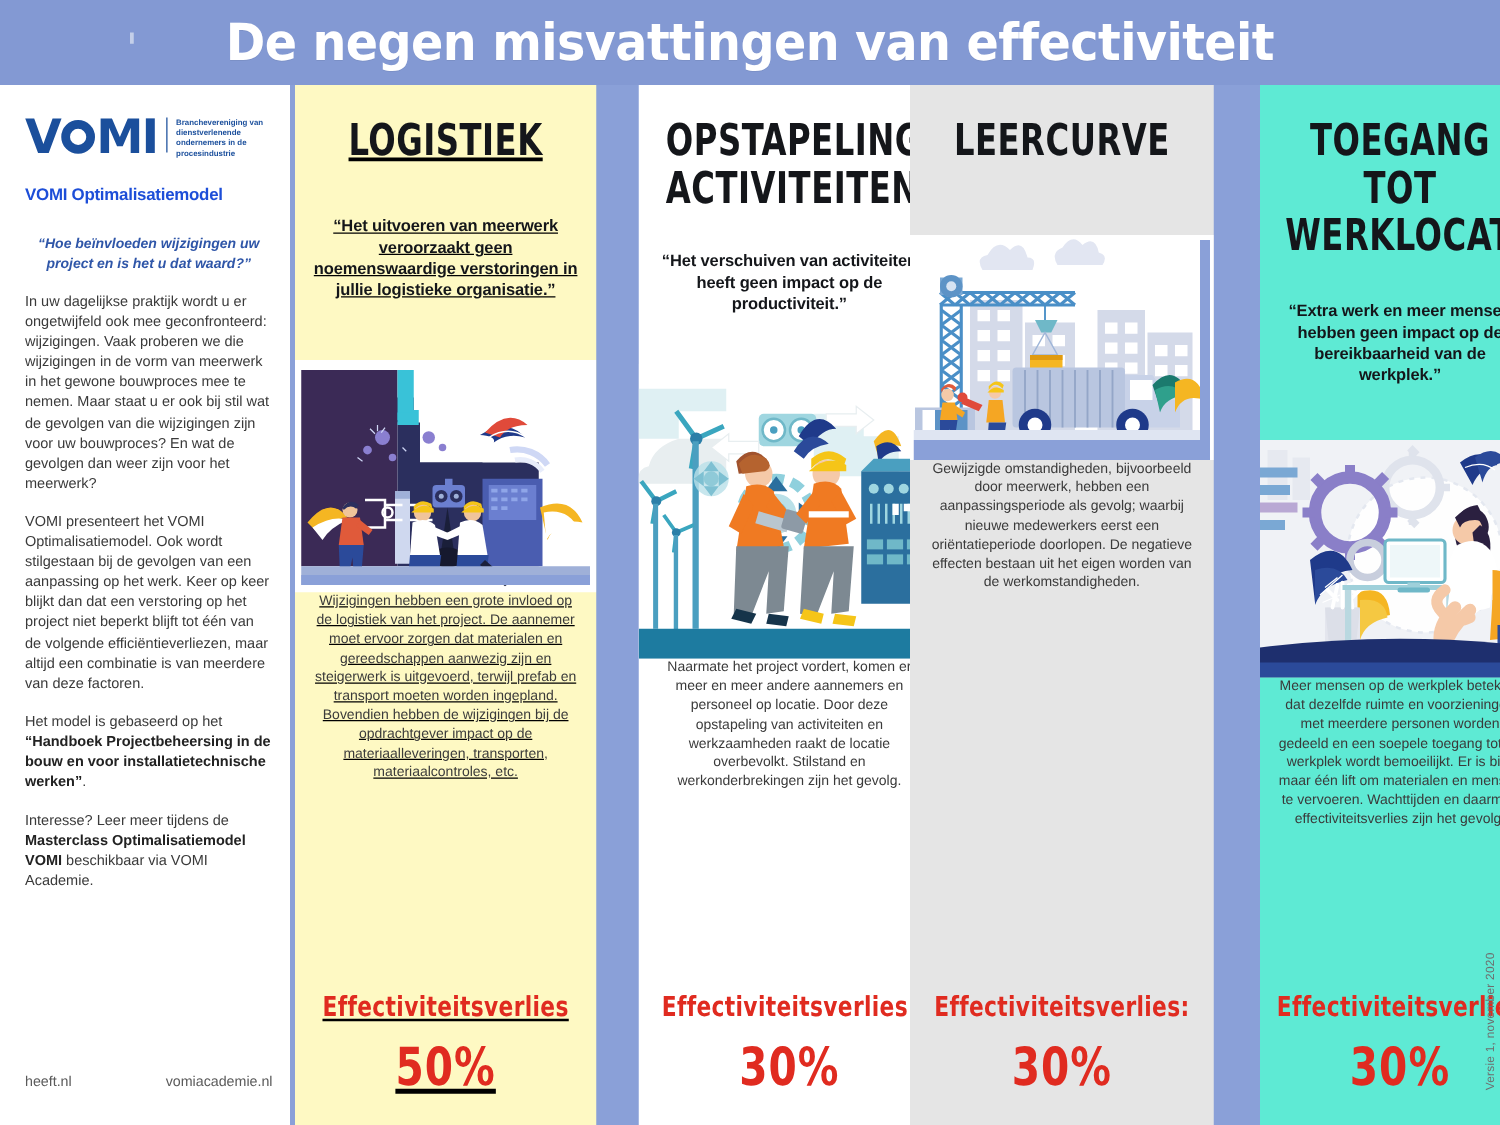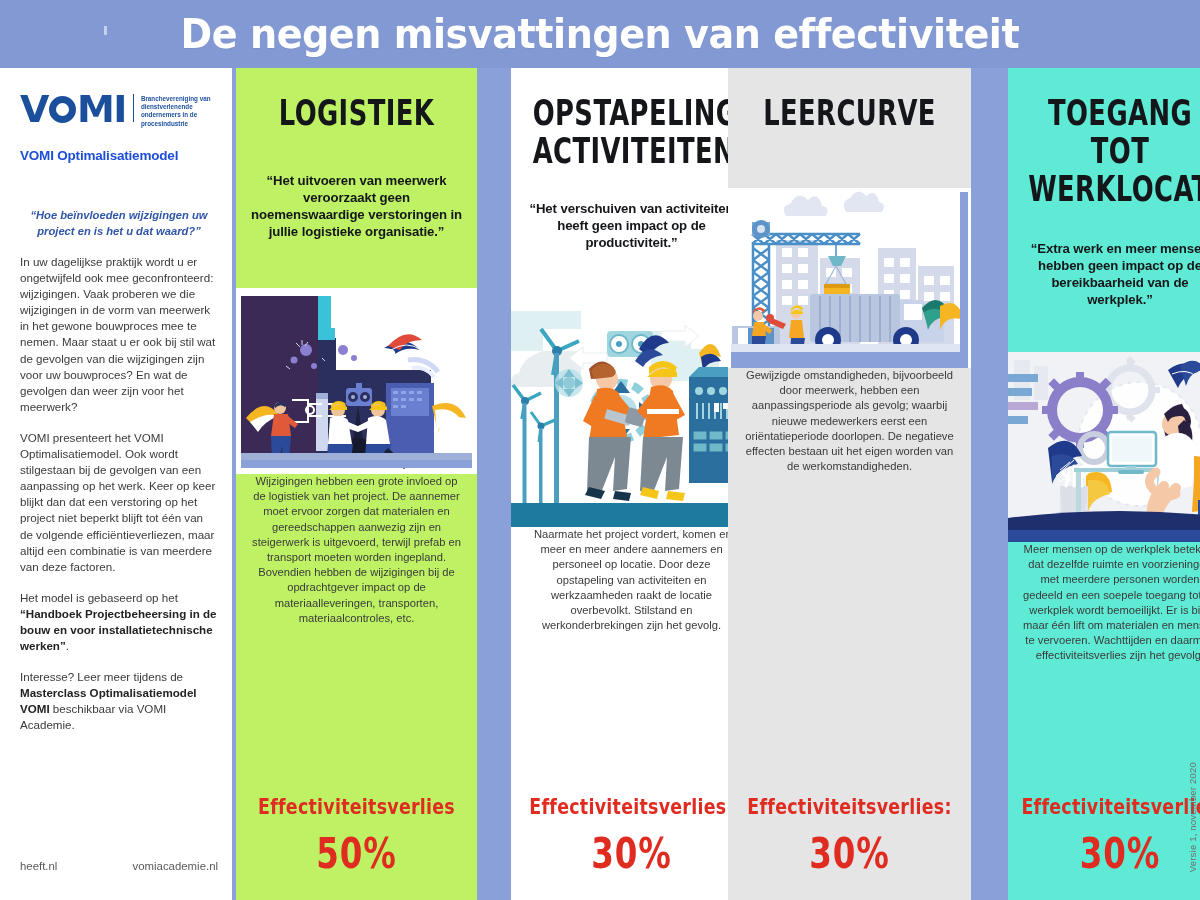--- a/index.html
+++ b/index.html
@@ -54,42 +54,42 @@
   .logo-tag {
     font-size: 6.3px; line-height: 8.2px; color: #1b4f9c;
     font-weight: bold; padding-top: 5px; max-width: 74px;
   }
   .model-title {
     margin-top: 20px;
     font-size: 13.5px; font-weight: bold; color: #1d4ed8;
     letter-spacing: -0.2px;
   }
   .quote-intro {
-    margin-top: 44px;
+    margin-top: 24px;
     font-size: 11.2px; line-height: 16px; font-weight: bold;
     font-style: italic; color: #2f56a8; text-align: center;
     padding: 0 6px;
   }
   .body-para {
     font-size: 11.6px; line-height: 16.1px; color: #3a3a3a;
     margin-top: 15px;
   }
   .body-para:first-of-type { margin-top: 44px; }
   .body-para b { color: #222; }
   .links {
     position: absolute; left: 20px; bottom: 28px; width: 198px;
     display: flex; justify-content: space-between;
     font-size: 11.4px; color: #5a5a5a;
   }
   
   .col {
     position: absolute; top: 68px; height: 832px;
     display: flex; flex-direction: column;
   }
-  .col-1 { left: 236px; width: 241px; background: #bef264; }
+  .col-1 { left: 236px; width: 241px; background: #fef9c3; text-decoration: underline; }
   .col-2 { left: 511px; width: 241px; background: #ffffff; }
   .col-3 { left: 728px; width: 243px; background: #e5e5e5; }
   .col-4 { left: 1008px; width: 224px; background: #5eead4; }
 
   .col-head {
     font-family: "DejaVu Sans Condensed", "DejaVu Sans", sans-serif;
     font-weight: bold;
     font-size: 35px; line-height: 38px;
     text-align: center; color: #14161a;
     letter-spacing: 0.5px;

